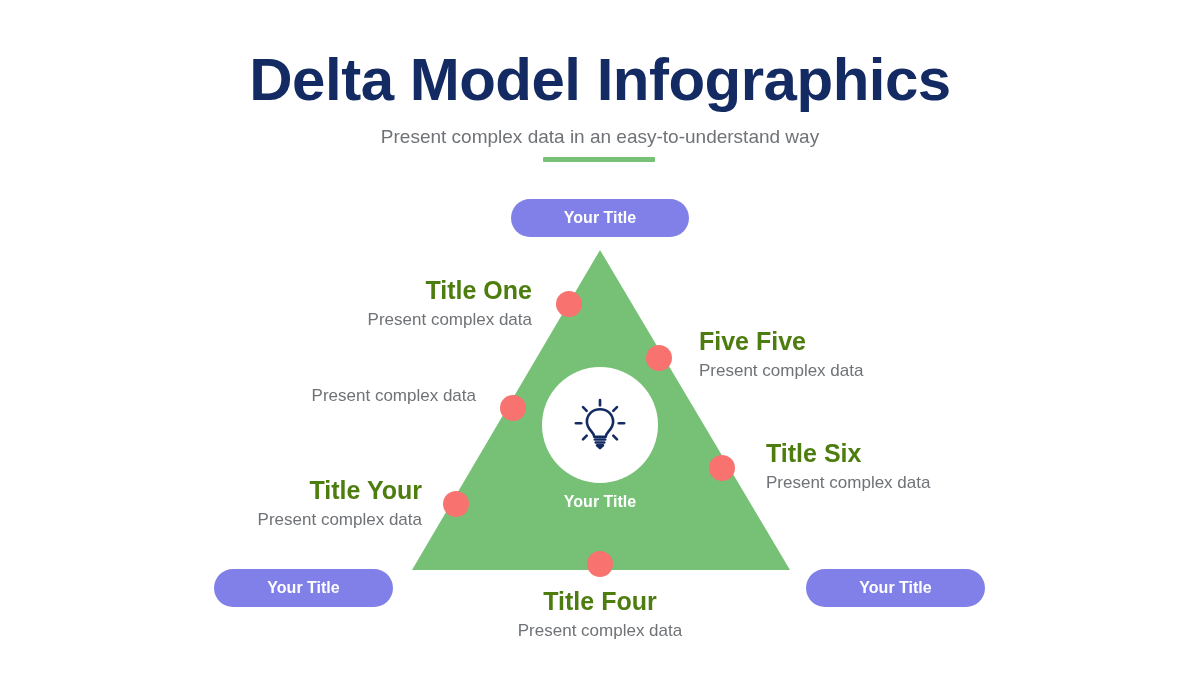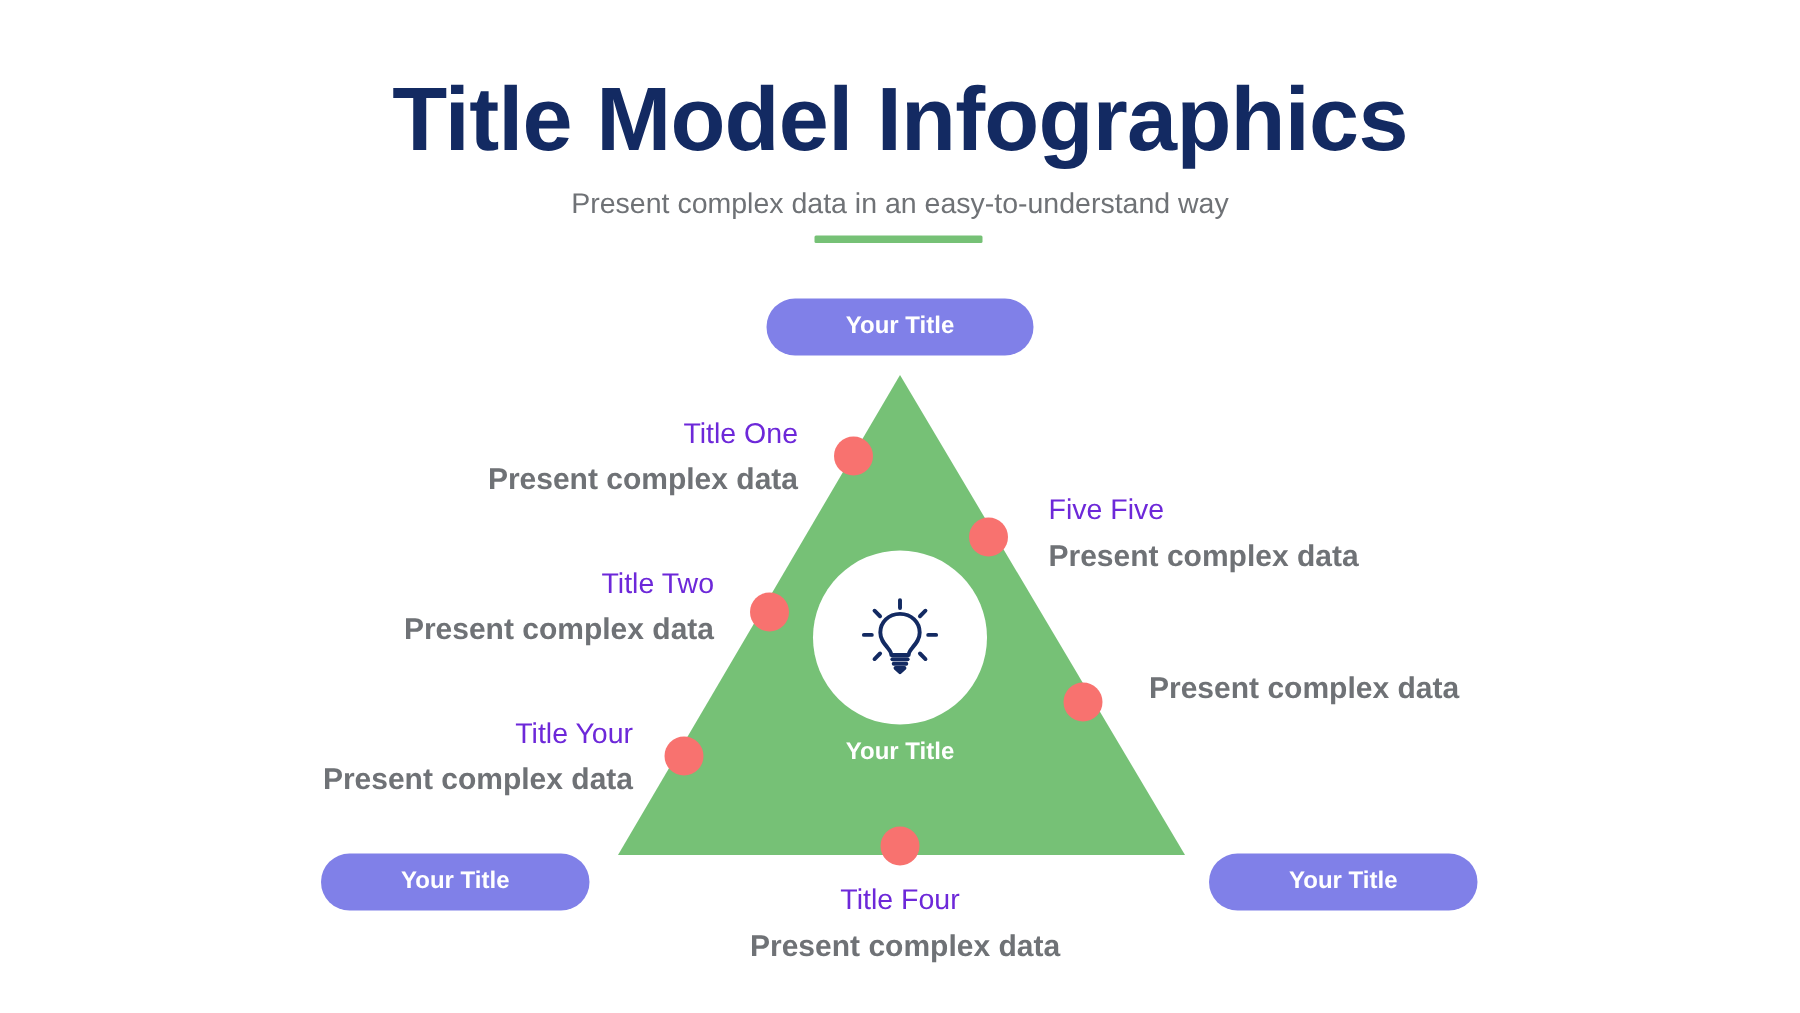--- a/index.html
+++ b/index.html
@@ -126,51 +126,51 @@
     font-size: 16px;
     font-weight: bold;
   }
 
   
   .node-label {
     position: absolute;
   }
   .node-title {
     margin: 0;
-    font-size: 19px;
-    font-weight: normal;
-    color: #6d28d9;
+    font-size: 25px;
+    font-weight: bold;
+    color: #4d7c0f;
     line-height: 24px;
     white-space: nowrap;
   }
   .node-desc {
     margin: 0;
     padding-top: 7px;
-    font-size: 20px;
-    font-weight: bold;
+    font-size: 17px;
+    font-weight: normal;
     color: #6f7276;
     line-height: 22px;
     white-space: nowrap;
   }
   .align-right { text-align: right; }
   .align-left  { text-align: left; }
   .align-center{ text-align: center; }
 
   #label-one   { right: 668px; top: 278px; }
   #label-two   { right: 724px; top: 378px; }
   #label-three { right: 778px; top: 478px; }
   #label-four  { left: 500px; top: 589px; width: 200px; }
   #label-five  { left: 699px; top: 329px; }
   #label-six   { left: 766px; top: 441px; }
 </style>
 </head>
 <body>
 
 <div id="header">
-  <h1 id="page-title">Title Model Infographics</h1>
+  <h1 id="page-title">Delta Model Infographics</h1>
   <p id="page-subtitle">Present complex data in an easy-to-understand way</p>
 </div>
 <div id="title-divider"></div>
 
 <div id="stage">
 
   <svg id="triangle-svg" viewBox="0 0 1200 675" xmlns="http://www.w3.org/2000/svg">
     <polygon points="600,250 790,570 412,570" fill="#76c176"></polygon>
     <circle cx="569" cy="304" r="13" fill="#f8726f"></circle>
     <circle cx="513" cy="408" r="13" fill="#f8726f"></circle>
@@ -206,36 +206,36 @@
   <div class="pill" id="pill-bottom-right">
     <span>Your Title</span>
   </div>
 
   <div class="node-label align-right" id="label-one">
     <p class="node-title">Title One</p>
     <p class="node-desc">Present complex data</p>
   </div>
 
   <div class="node-label align-right" id="label-two">
-    <p class="node-title">Title Two</p>
     <p class="node-desc">Present complex data</p>
   </div>
 
   <div class="node-label align-right" id="label-three">
     <p class="node-title">Title Your</p>
     <p class="node-desc">Present complex data</p>
   </div>
 
   <div class="node-label align-center" id="label-four">
     <p class="node-title">Title Four</p>
     <p class="node-desc">Present complex data</p>
   </div>
 
   <div class="node-label align-left" id="label-five">
     <p class="node-title">Five Five</p>
     <p class="node-desc">Present complex data</p>
   </div>
 
   <div class="node-label align-left" id="label-six">
+    <p class="node-title">Title Six</p>
     <p class="node-desc">Present complex data</p>
   </div>
 
 </div>
 
 </body></html>

